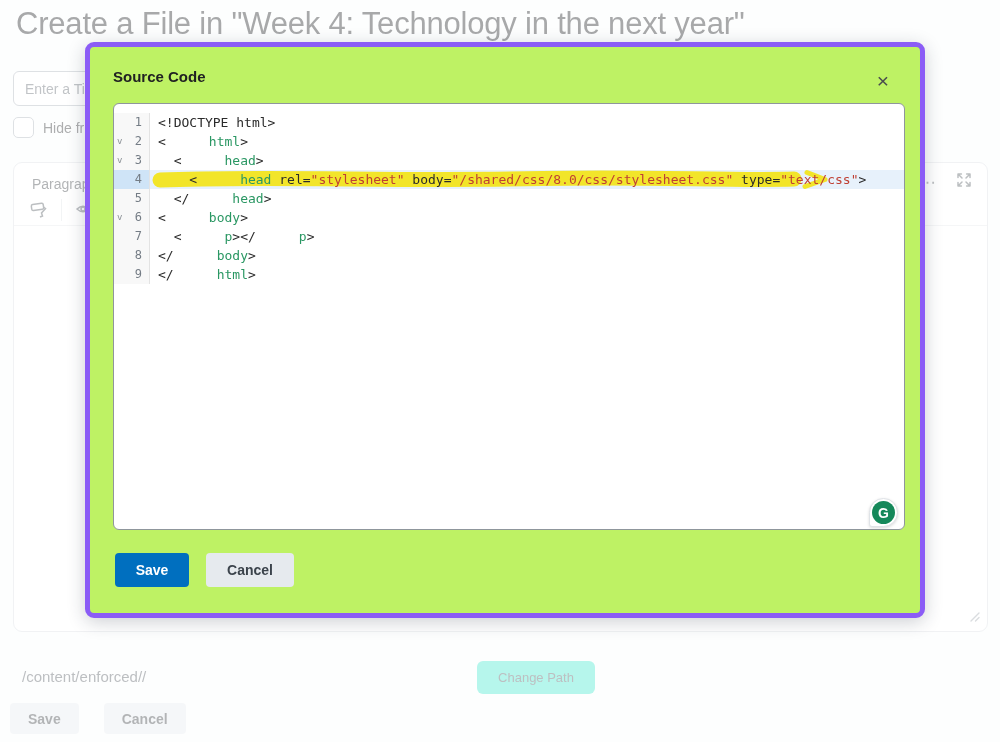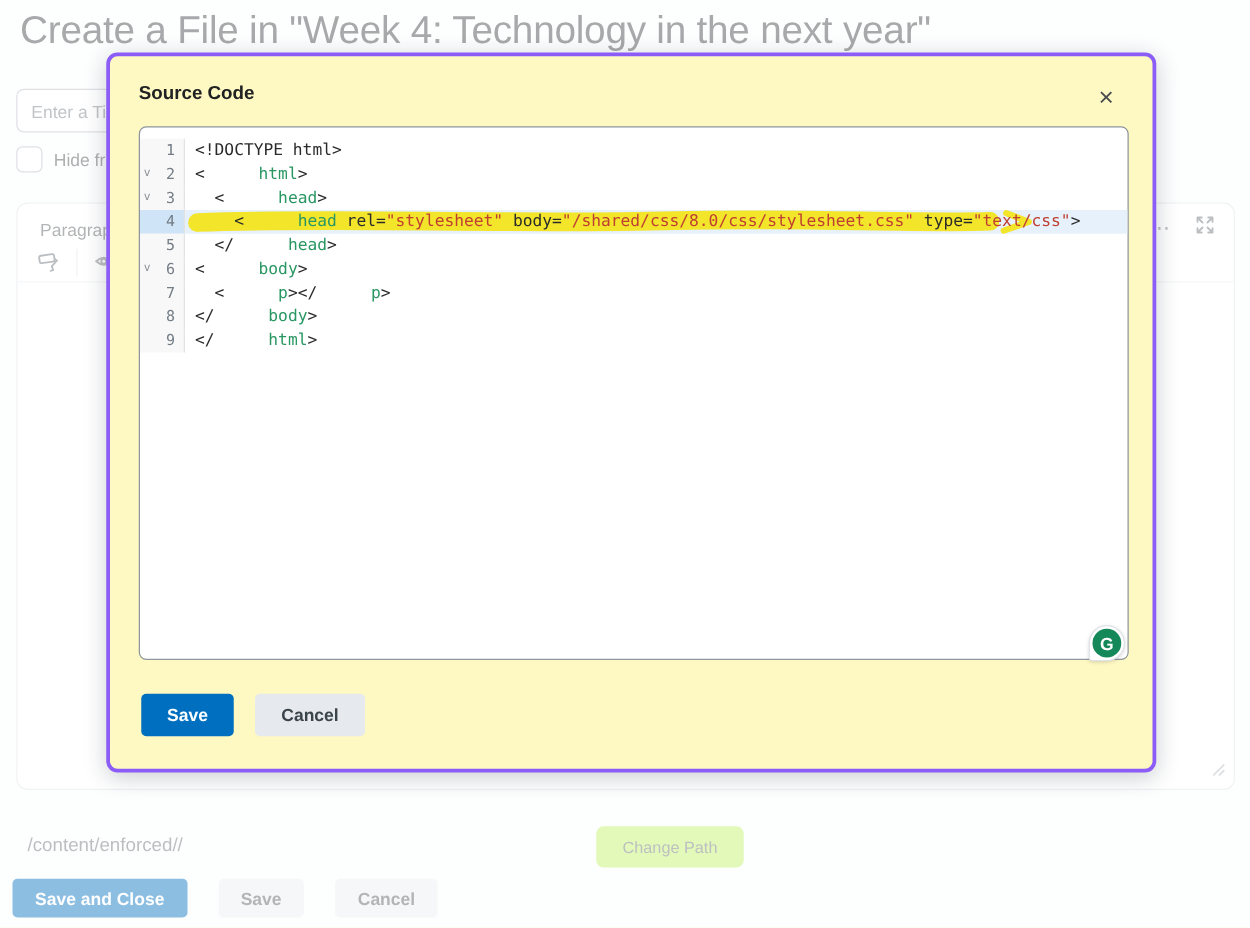--- a/index.html
+++ b/index.html
@@ -26,34 +26,34 @@
   .tb-right { position:absolute; right:14px; top:8px; display:flex; align-items:center; gap:18px; }
   .more-dots { font-size:17px; color:#6b7177; line-height:1; letter-spacing:1px; }
   .tb-divider { position:absolute; left:0; right:0; top:62px; height:1px; background:#e8ebee; }
   .grip { position:absolute; right:6px; bottom:4px; }
   .icon-btn { display:inline-flex; align-items:center; justify-content:center; width:30px; height:26px; }
 
   .path-row { position:absolute; left:22px; top:650px; font-size:15px; color:#6b7177;
               display:flex; align-items:center;margin-top:18px; }
   .path-bold { font-weight:bold; color:#33383c; }
   .change-path-btn { position:absolute; left:455px; top:-7px; width:118px; height:33px;
-                     background:#bef264; border:none; border-radius:6px; font-size:13px;
+                     background:#5eead4; border:none; border-radius:6px; font-size:13px;
                      color:#6d7277; font-family:inherit; }
   .footer-btns { position:absolute; left:10px; top:703px; display:flex; gap:25px; }
   .btn { height:31px; border:none; border-radius:4px; font-family:inherit; font-size:14px;
          font-weight:bold; padding:0 18px; }
   .btn-primary { background:#006fbf; color:#fff; }
   .btn-sub { background:#e9edf1; color:#565a5e; }
 
   
   .overlay { position:absolute; inset:0; background:rgba(255,255,255,0.55); z-index:5; }
 
   
   .modal { position:absolute; left:85px; top:42px; width:840px; height:576px; z-index:10;
-           background:#fef9c3; border:3px solid #8b5cf6; border-radius:9px;
+           background:#bef264; border:5px solid #8b5cf6; border-radius:9px;
            box-shadow:0 4px 18px rgba(30,40,60,0.22); }
   .modal-title { position:absolute; left:23px; top:21px; font-size:15px; font-weight:bold; color:#202122; }
   .modal-close { position:absolute; right:24px; top:20px; width:26px; height:26px; border:none;
                  background:transparent; font-size:21px; color:#494c4e; line-height:1; cursor:pointer; }
 
   .code-box { position:absolute; left:23px; top:56px; width:792px; height:427px;
               border:1px solid #8f969c; border-radius:6px; background:#fff; overflow:hidden;
               font-family:"DejaVu Sans Mono", monospace; font-size:13px; }
   .code-scroll { padding-top:9px; }
   .code-row { display:flex; height:19px; line-height:19px; position:relative; }
@@ -132,21 +132,20 @@
     </span>
   </div>
 
   <div class="path-row">
     <span>/content/enforced/</span>
       <span>/</span>
     <button class="change-path-btn">Change Path</button>
   </div>
 
   <div class="footer-btns">
-    <button class="btn btn-primary">Save and Close</button>
     <button class="btn btn-sub">Save</button>
     <button class="btn btn-sub">Cancel</button>
   </div>
 </div>
 
 <div class="overlay"></div>
 
 <div class="modal">
   <div class="modal-title">Source Code</div>
   <button class="modal-close">×</button>

